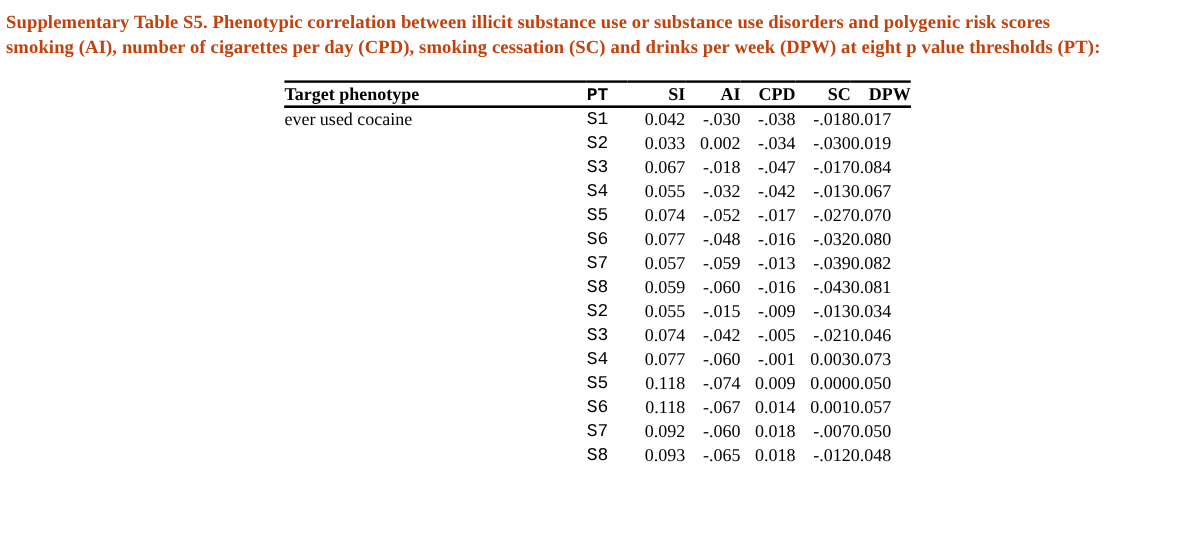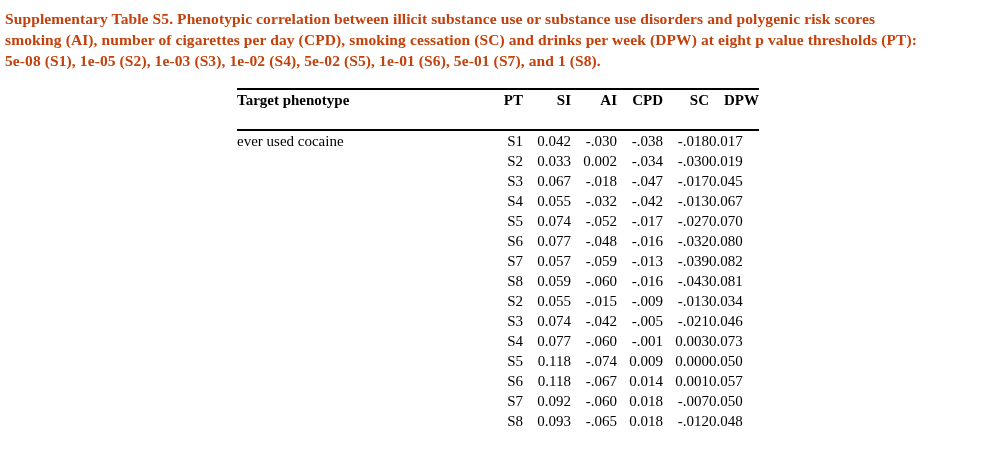--- a/index.html
+++ b/index.html
@@ -31,47 +31,46 @@
     font-size: 15px;
     color: #000000;
     table-layout: fixed;
   }
   table.corr thead tr {
     border-top: 2px solid #000000;
     border-bottom: 2px solid #000000;
   }
   table.corr th {
     font-weight: bold;
-    padding: 2px 0 20px 0;
+    padding: 2px 0 0 0;
     white-space: nowrap;
   }
   table.corr td {
     padding: 0;
     height: 20px;
     line-height: 20px;
     white-space: nowrap;
   }
   .c0 { width: 252px; text-align: left; }
-  .c1 { width: 34px;  text-align: right; }
+  .c1 { width: 34px;  text-align: left; font-family: Liberation Mono, monospace; }
   .c2 { width: 48px;  text-align: right; }
   .c3 { width: 46px;  text-align: right; }
   .c4 { width: 46px;  text-align: right; }
   .c5 { width: 46px;  text-align: right; margin-top: 23px; }
   .c6 { width: 50px;  text-align: left; padding-right: 2px; }
   th.c6 { text-align: right; margin-top: 28px; }
 </style>
 </head>
 <body>
 
 <div class="page">
 
   <div class="caption" style="color: #c2410c;">
     <div>Supplementary Table S5. Phenotypic correlation between illicit substance use or substance use disorders and polygenic risk scores</div>
     <div>smoking (AI), number of cigarettes per day (CPD), smoking cessation (SC) and drinks per week (DPW) at eight p value thresholds (PT):</div>
-    <div>5e-08 (S1), 1e-05 (S2), 1e-03 (S3), 1e-02 (S4), 5e-02 (S5), 1e-01 (S6), 5e-01 (S7), and 1 (S8).</div>
   </div>
 
   <table class="corr">
     <thead>
       <tr>
         <th class="c0">Target phenotype</th>
         <th class="c1">PT</th>
         <th class="c2">SI</th>
         <th class="c3">AI</th>
         <th class="c4">CPD</th>
@@ -98,21 +97,21 @@
           <td class="c5">-.030</td>
           <td class="c6">0.019</td>
         </tr>
         <tr>
           <td class="c0"></td>
           <td class="c1">S3</td>
           <td class="c2">0.067</td>
           <td class="c3">-.018</td>
           <td class="c4">-.047</td>
           <td class="c5">-.017</td>
-          <td class="c6">0.045</td>
+          <td class="c6">0.084</td>
         </tr>
         <tr>
           <td class="c0"></td>
           <td class="c1">S4</td>
           <td class="c2">0.055</td>
           <td class="c3">-.032</td>
           <td class="c4">-.042</td>
           <td class="c5">-.013</td>
           <td class="c6">0.067</td>
         </tr>

